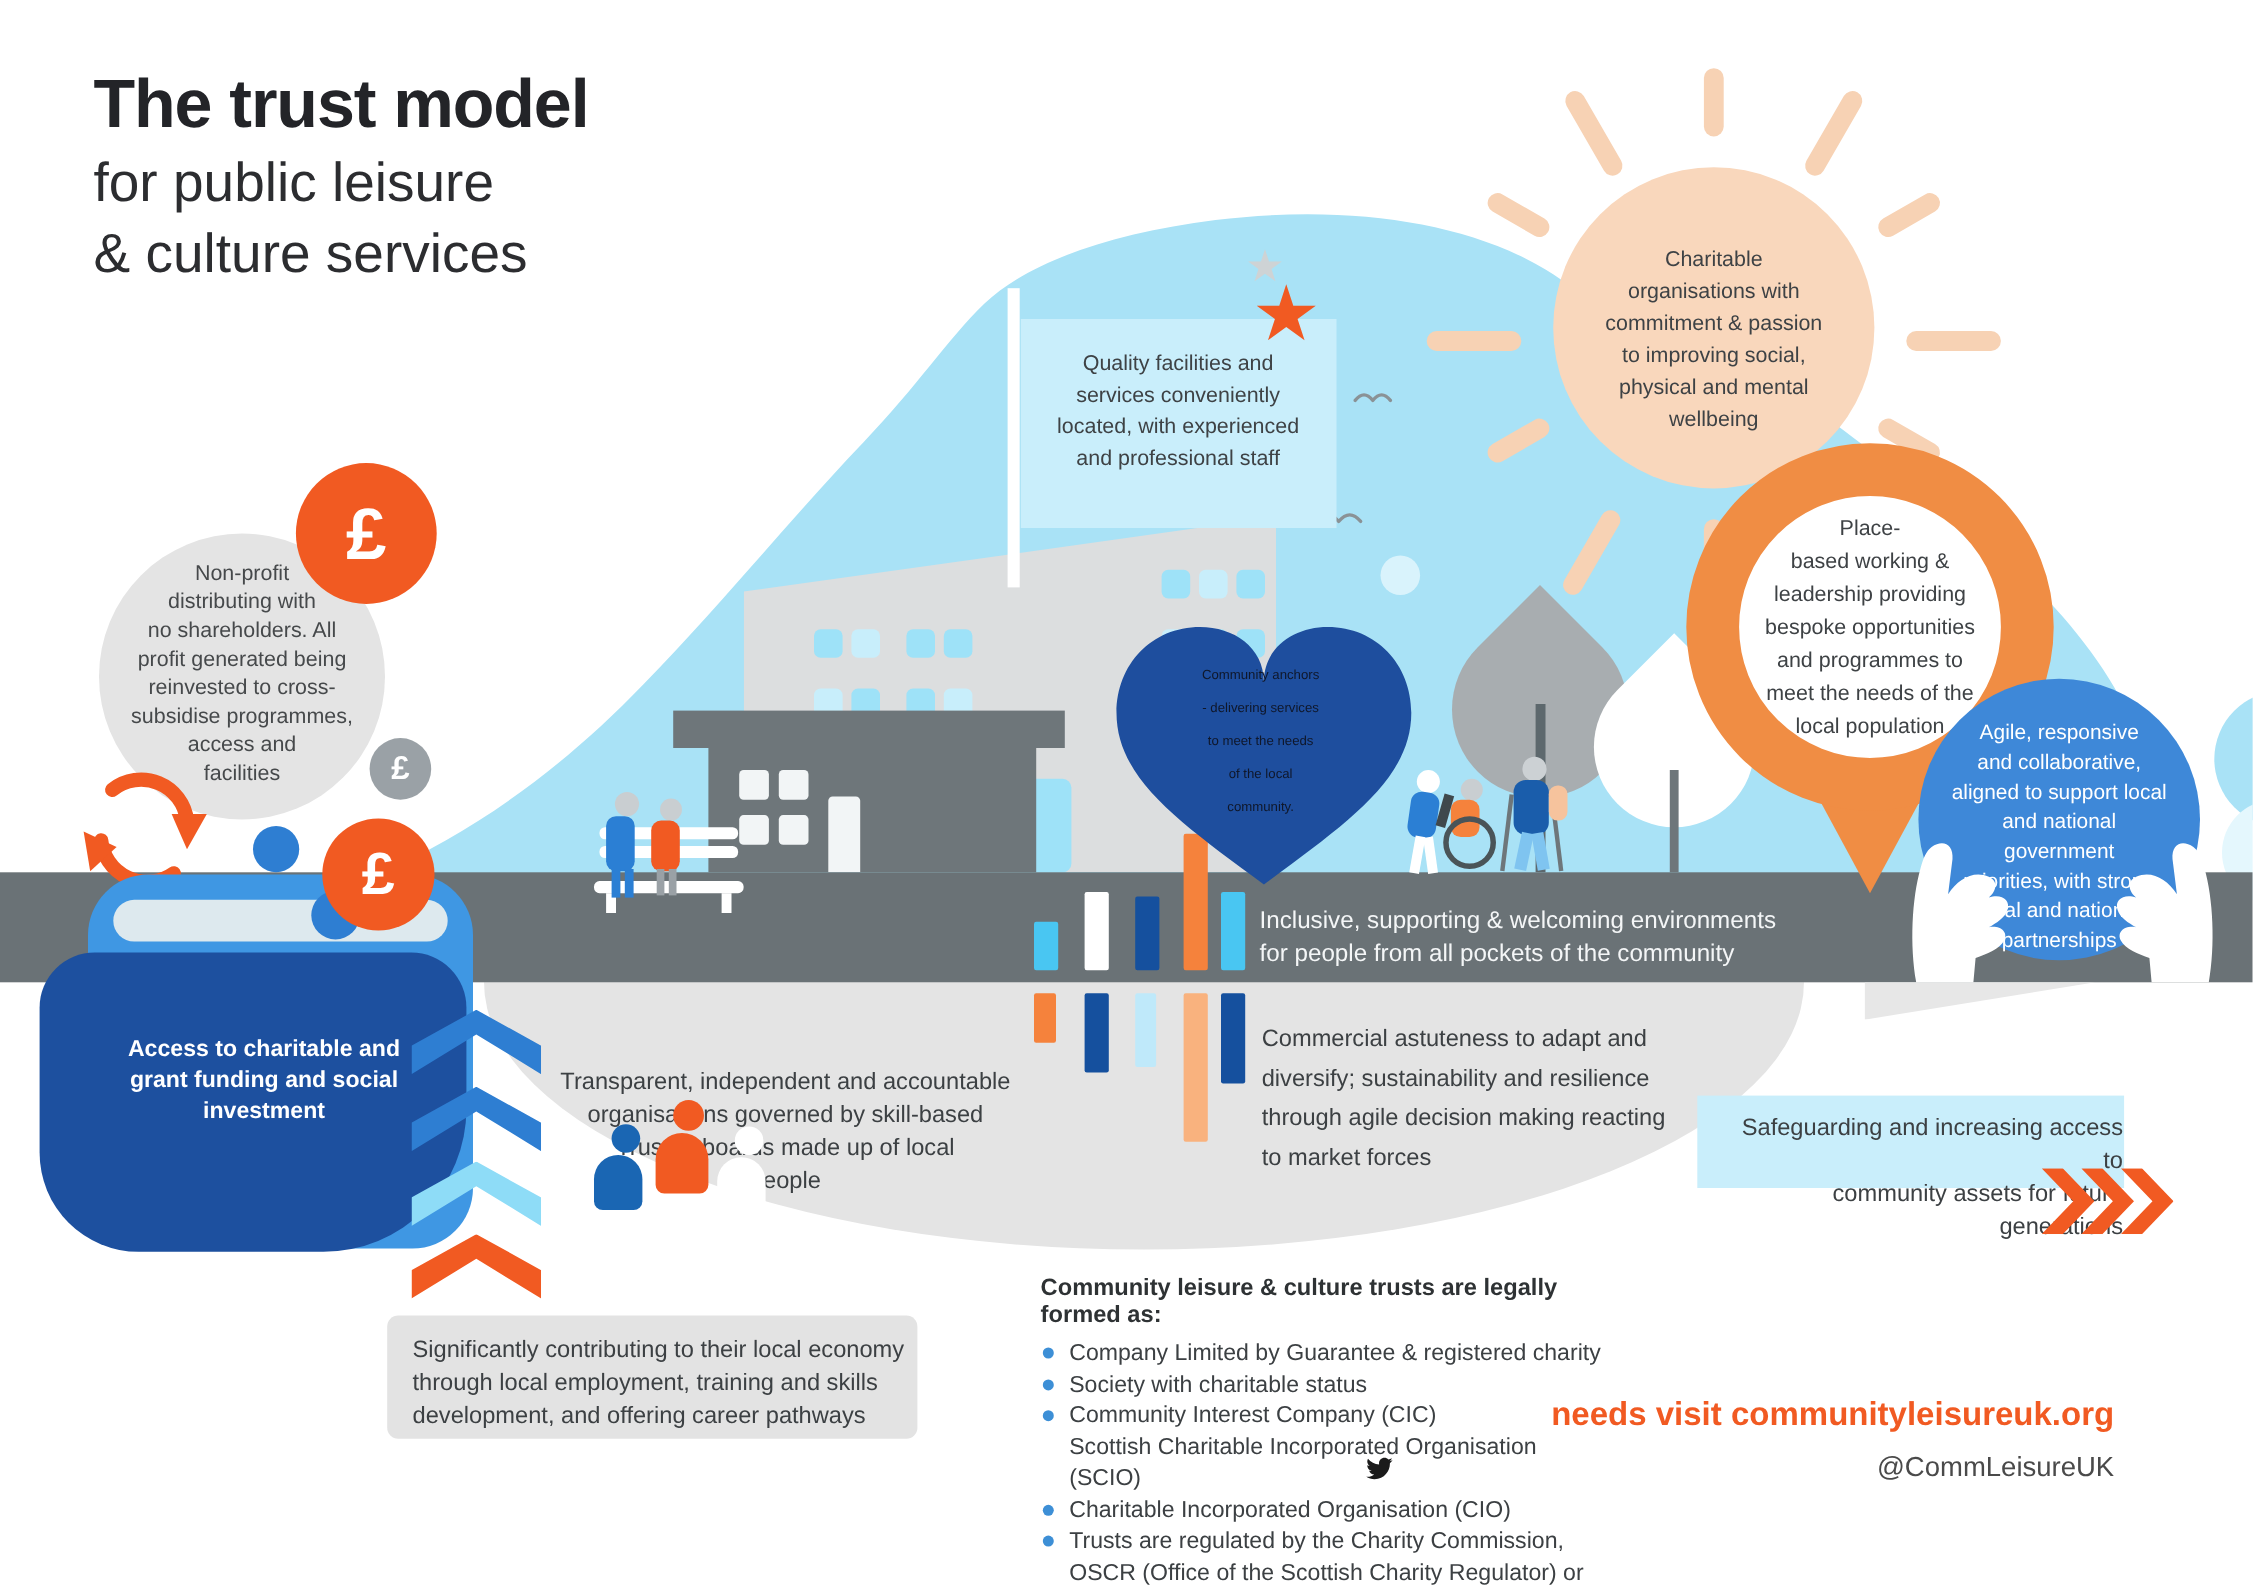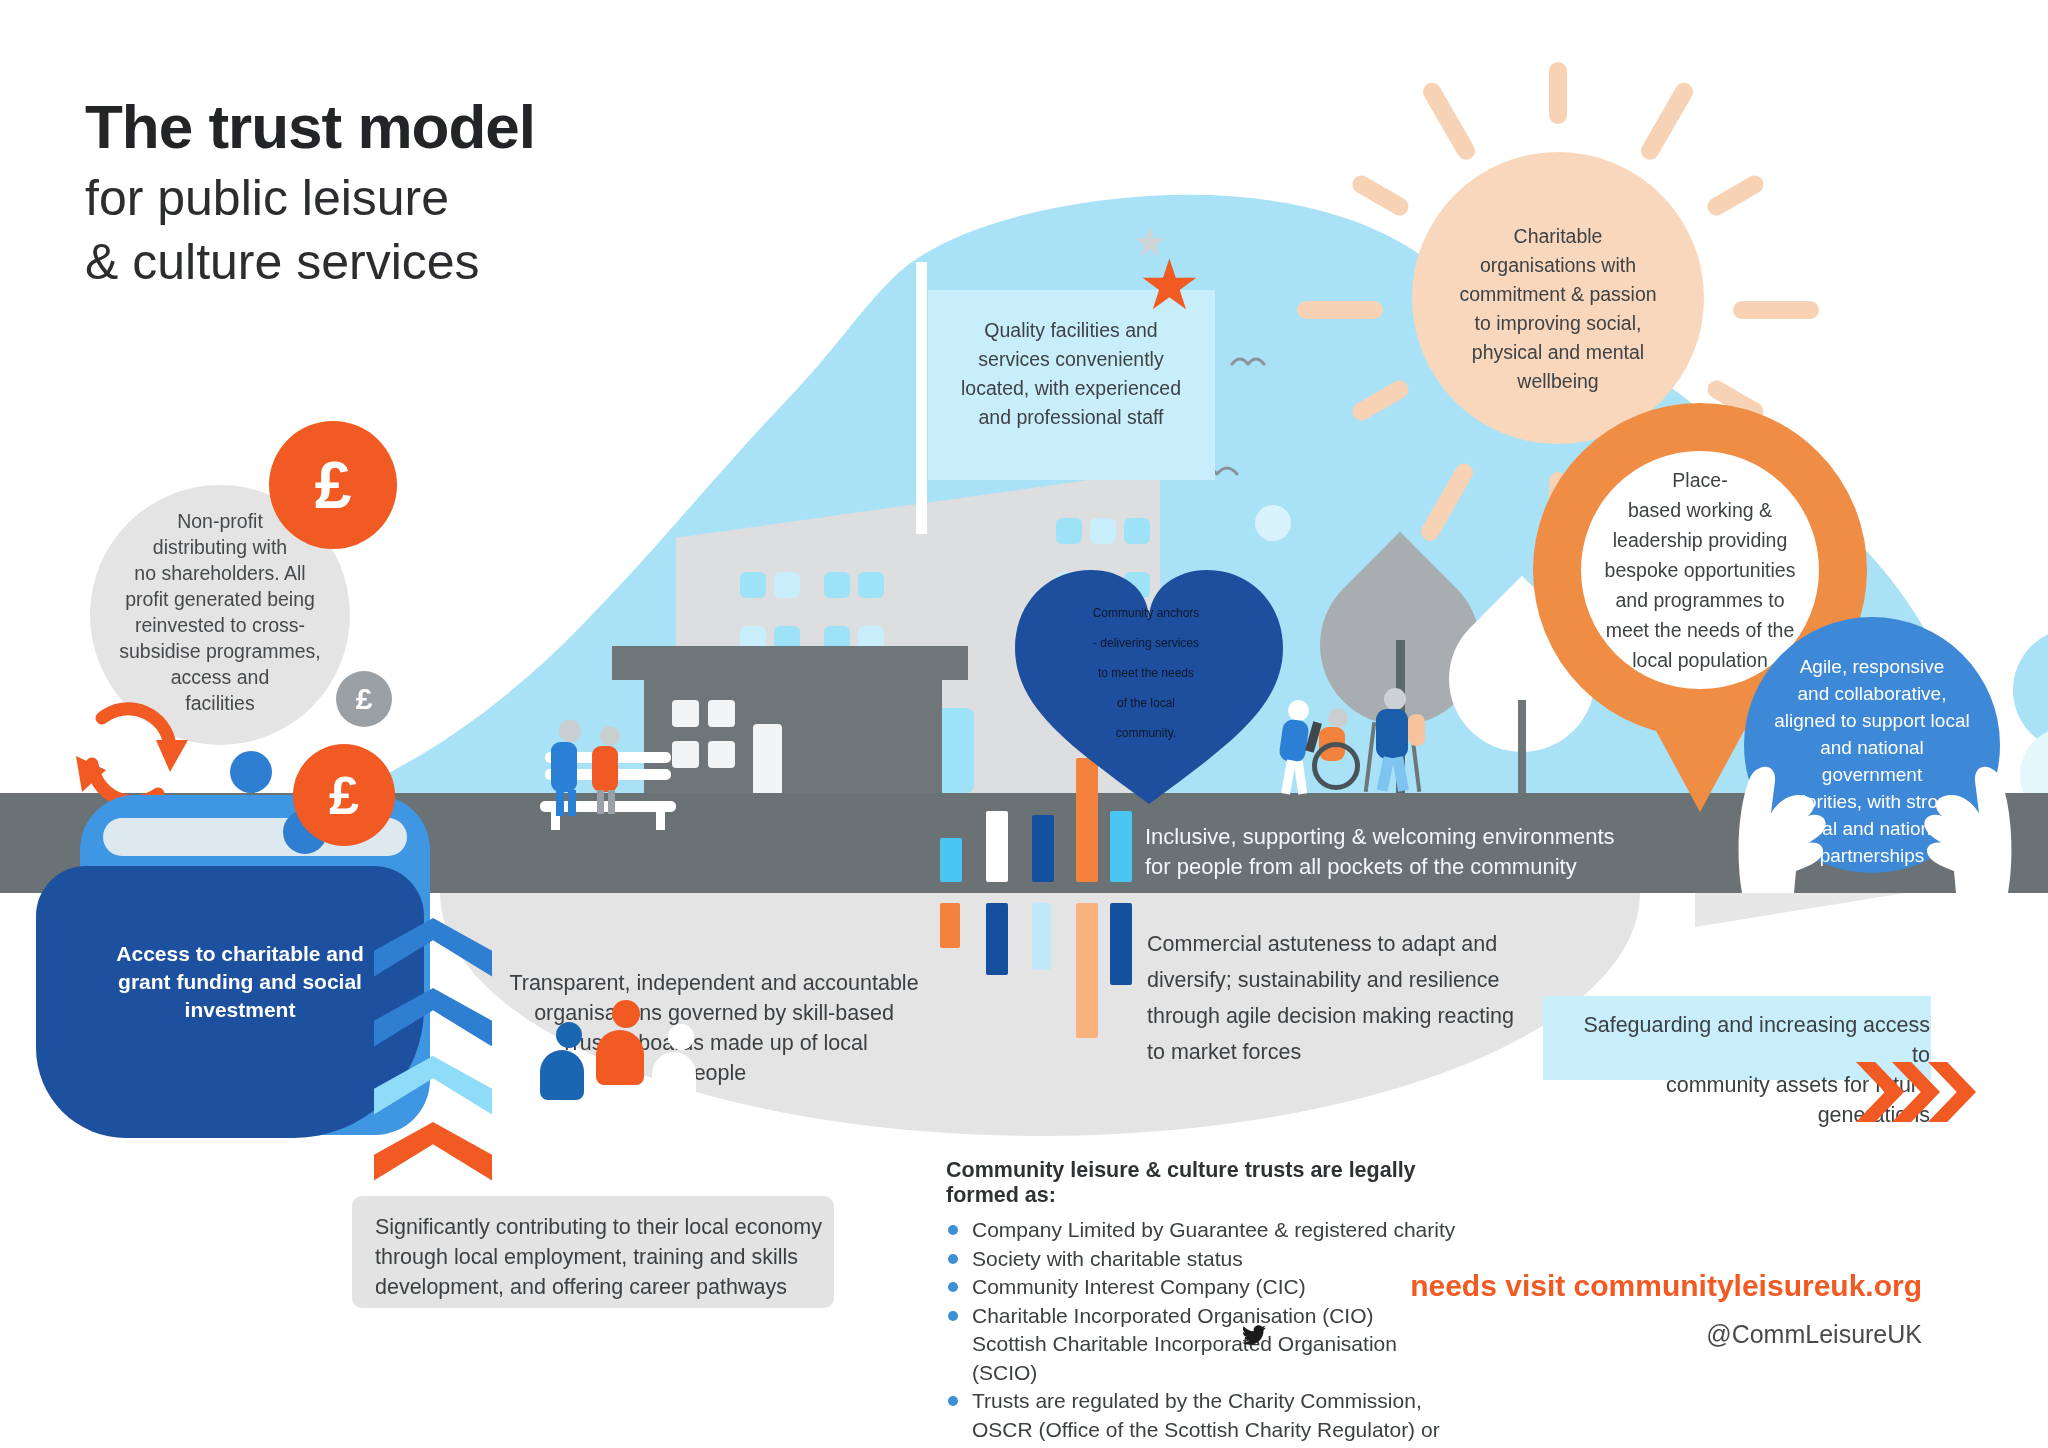--- a/index.html
+++ b/index.html
@@ -2,21 +2,21 @@
 <html><head>
 <meta charset="utf-8">
 <style>
   html,body{margin:0;padding:0;background:#fff;}
   #canvas{position:relative;width:2048px;height:1448px;overflow:hidden;background:#ffffff;
           font-family:"Liberation Sans",sans-serif;color:#3e4245;}
   .abs{position:absolute;}
   .pre{white-space:pre-line;}
   .ctr{text-align:center;}
   
-  #title{left:85px;top:62px;line-height:1.08;margin-top:32px;}
+  #title{left:85px;top:62px;line-height:1.08;}
   #title .t1{font-size:62px;font-weight:800;color:#232428;letter-spacing:-1px;}
   #title .t2{font-size:50px;font-weight:300;color:#2c2d30;margin-top:10px;}
   
   svg.layer{position:absolute;left:0;top:0;}
   
   #grayblob{left:440px;top:893px;width:1200px;height:243px;background:#e4e4e4;
             border-radius:0 0 50% 50% / 0 0 100% 100%;}
   
   #building{left:676px;top:470px;width:484px;height:323px;background:#dcdedf;
             clip-path:polygon(0 21%,100% 0,100% 100%,0 100%);}
@@ -334,22 +334,22 @@
   <div class="chev-right" style="left:1856px;top:1062px;"></div>
   <div class="chev-right" style="left:1892px;top:1062px;"></div>
   <div class="chev-right" style="left:1928px;top:1062px;"></div>
 
   <div class="abs" id="legal">
     <div id="legal-heading">Community leisure &amp; culture trusts are legally formed as:</div>
     <div id="legal-items">
         <div class="legal-item"><span class="dot"></span>Company Limited by Guarantee &amp; registered charity</div>
         <div class="legal-item"><span class="dot"></span>Society with charitable status</div>
         <div class="legal-item"><span class="dot"></span>Community Interest Company (CIC)</div>
+        <div class="legal-item nodot">Scottish Charitable Incorporated Organisation (SCIO)</div>
         <div class="legal-item"><span class="dot"></span>Charitable Incorporated Organisation (CIO)</div>
-        <div class="legal-item nodot">Scottish Charitable Incorporated Organisation (SCIO)</div>
         <div class="legal-item"><span class="dot"></span>Trusts are regulated by the Charity Commission, OSCR (Office of the Scottish Charity Regulator) or the FCA (Financial Conduct Authority)</div>
       </div>
   </div>
 
   <div class="abs" id="title">
     <div class="t1">The trust model</div>
     <div class="t2">for public leisure</div>
     <div class="t2">&amp; culture services</div>
   </div>
 

